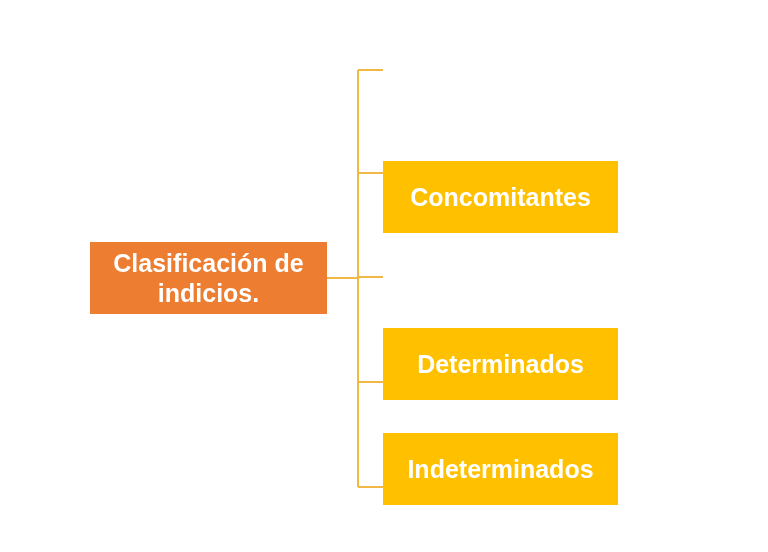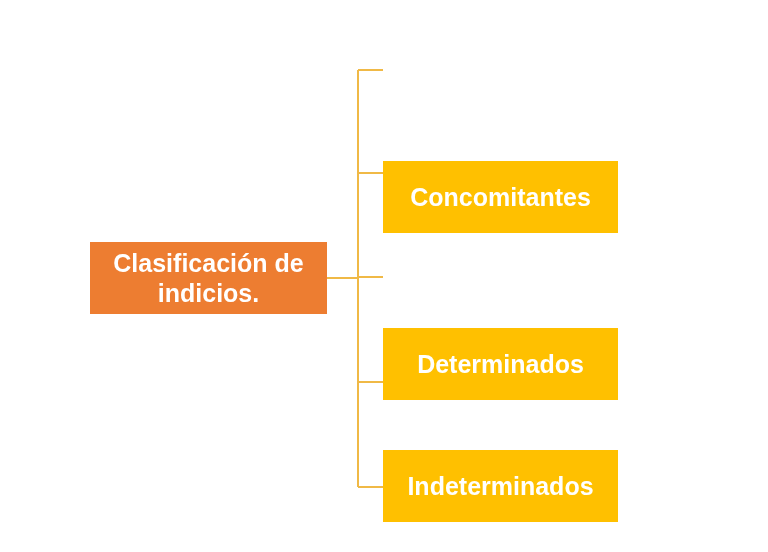--- a/index.html
+++ b/index.html
@@ -46,21 +46,21 @@
     left: 383px;
     width: 235px;
     height: 72px;
     background: var(--child-fill, #FFC000);
     font-size: 25px;
   }
   .child-0 { top: 34px;  }
   .child-1 { top: 137px; margin-top: 24px; }
   .child-2 { top: 241px; }
   .child-3 { top: 328px; }
-  .child-4 { top: 450px; text-align: right; }
+  .child-4 { top: 433px; text-align: right; }
 </style>
 </head>
 <body>
 
 <div class="canvas" style="--root-fill: #ED7D31; --child-fill: #FFC000; --connector: #F0B946; --text: #FFFFFF; --bg: #FFFFFF;">
 
   <svg class="connectors" viewBox="0 0 768 552" xmlns="http://www.w3.org/2000/svg" aria-hidden="true">
 
     <path d="M327,278 L358,278" stroke="var(--connector)" stroke-width="2" fill="none"></path>
 

